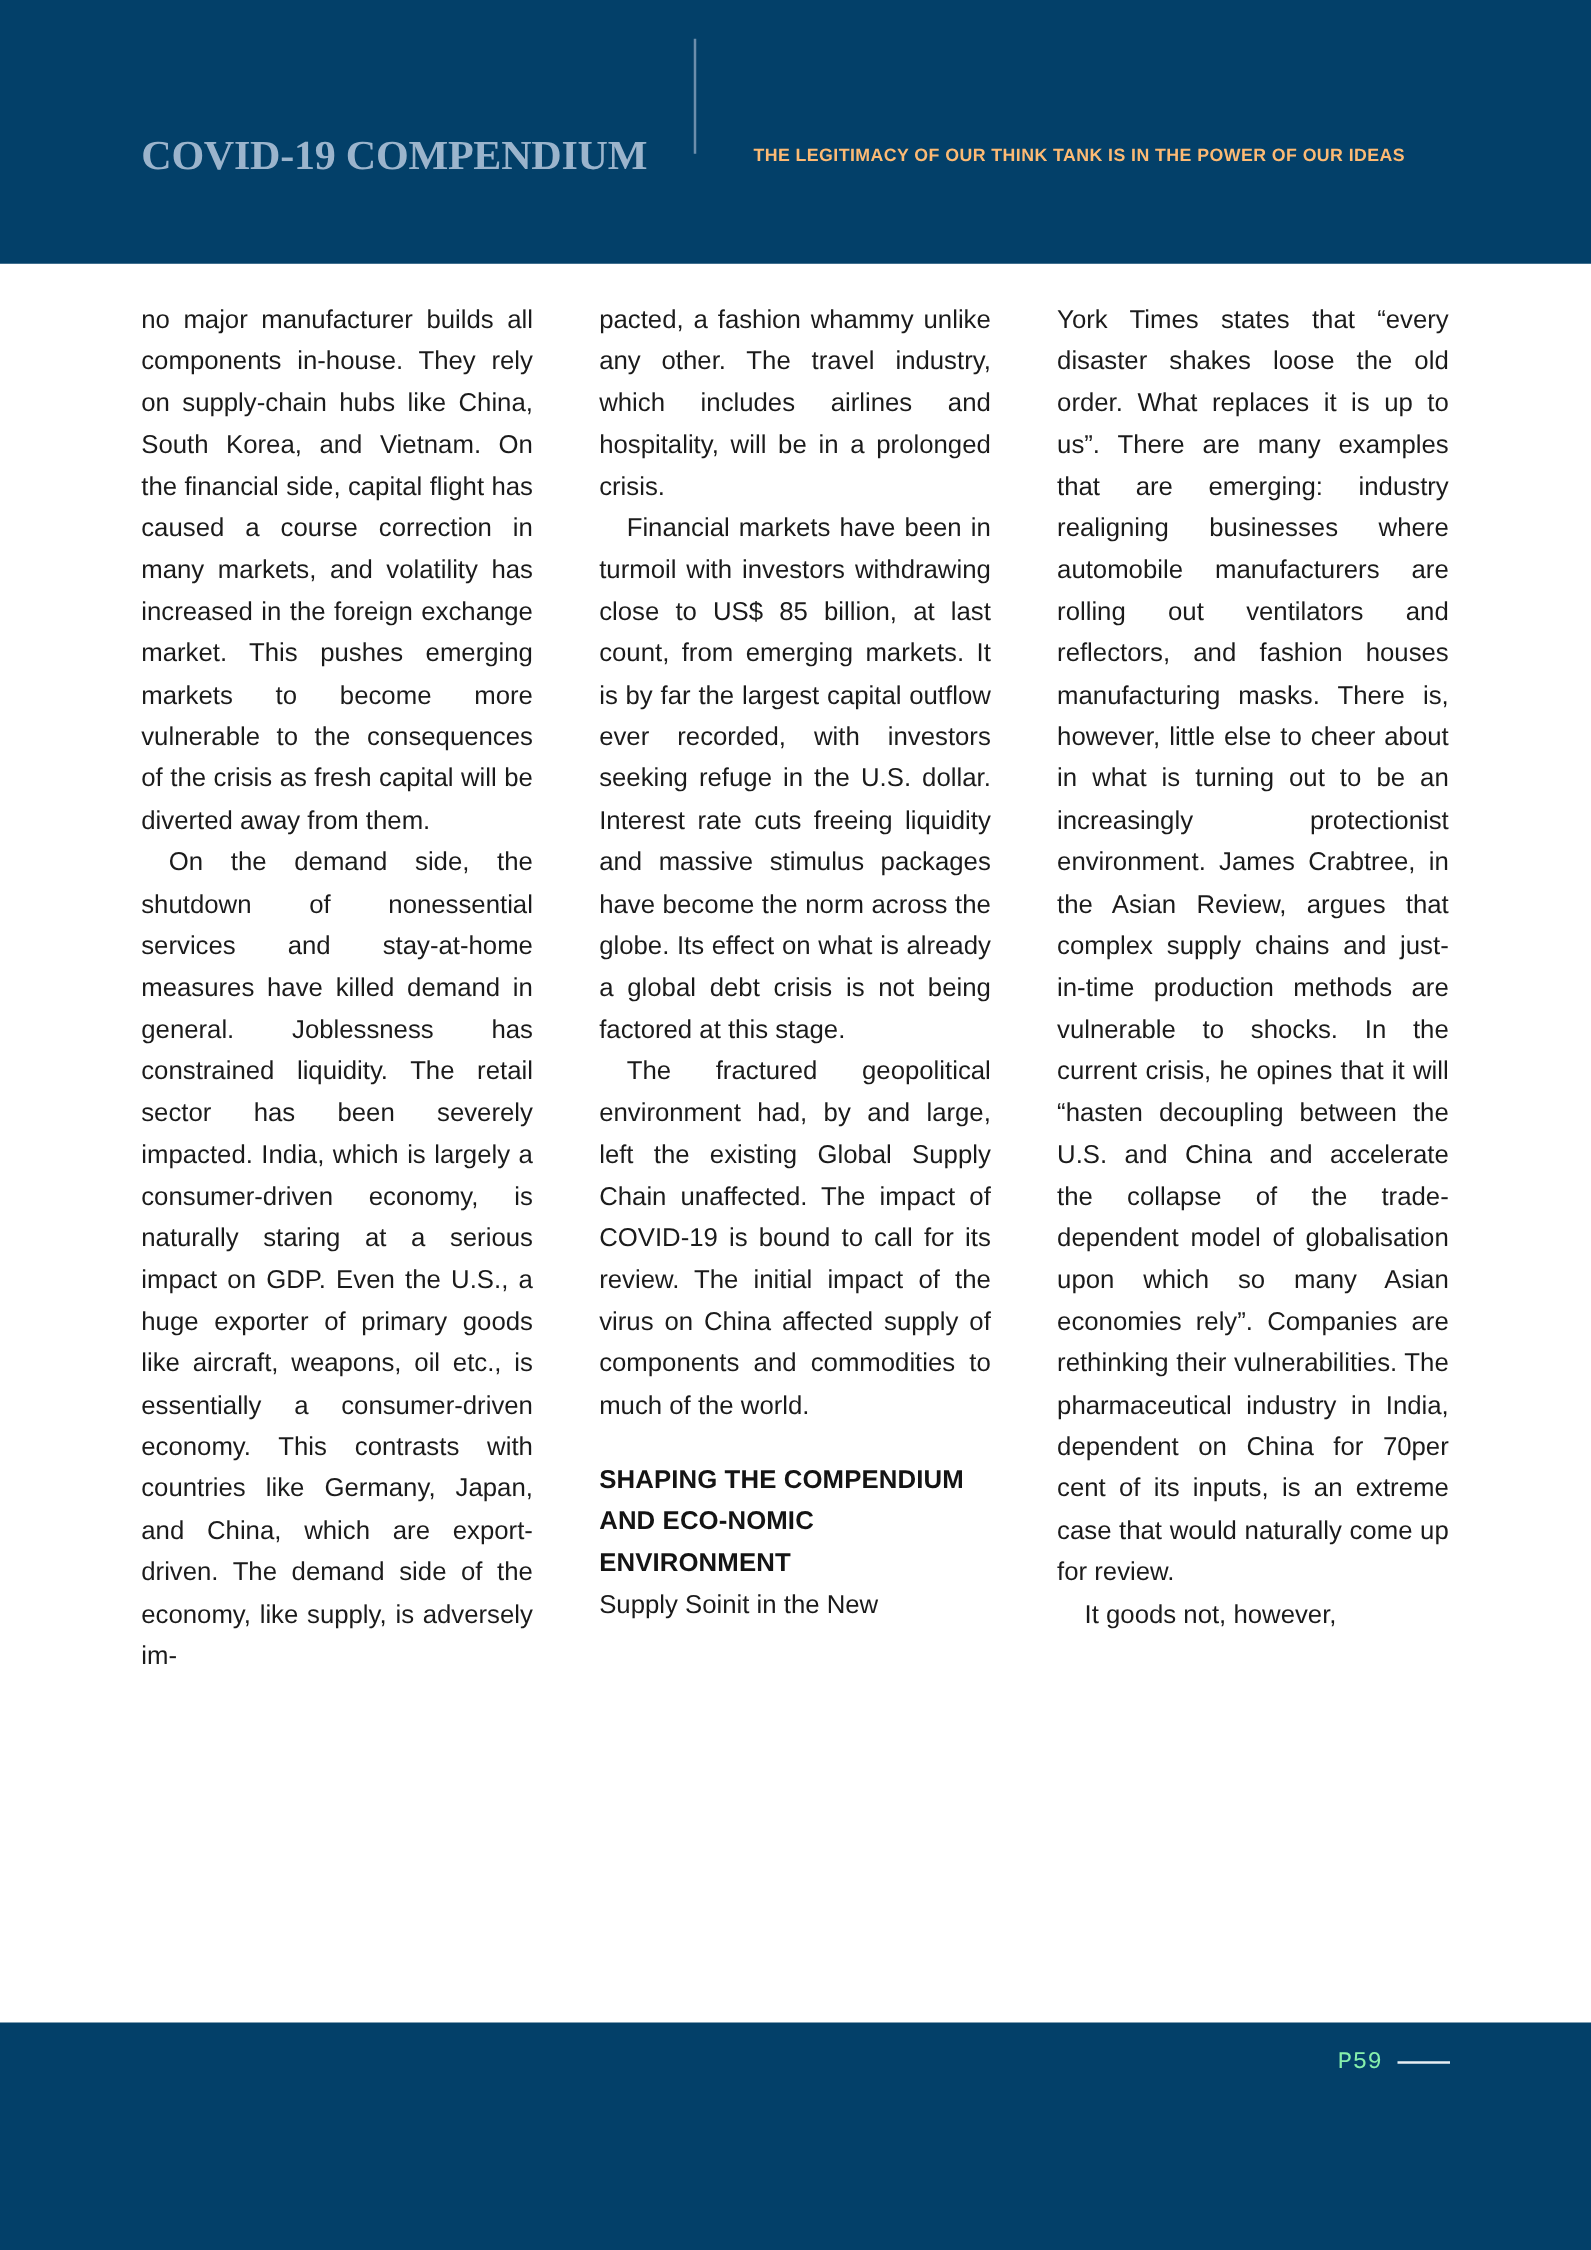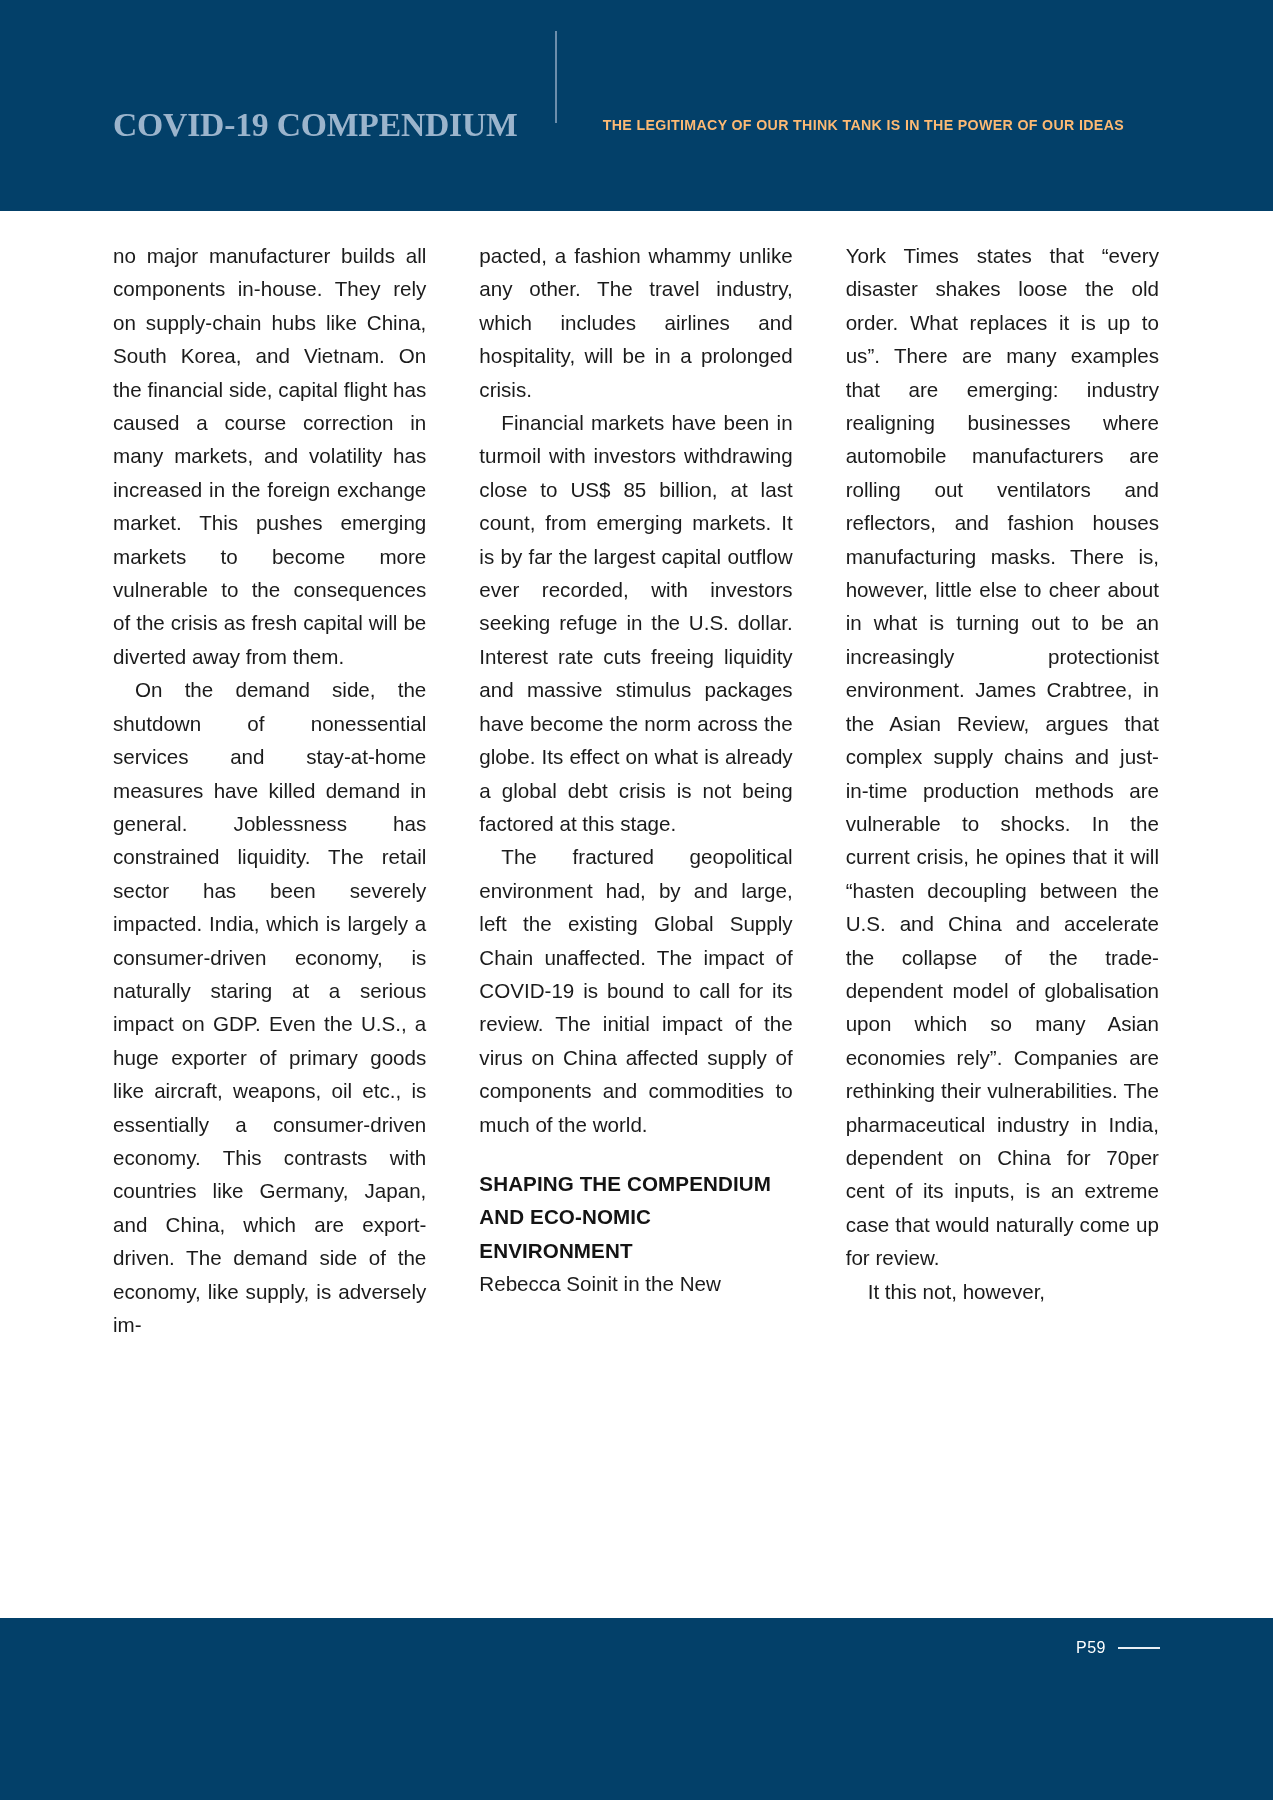--- a/index.html
+++ b/index.html
@@ -121,23 +121,23 @@
   }
   .footer-inner {
     position: absolute;
     right: 113px;
     top: 22px;
     display: flex;
     align-items: center;
     gap: 12px;
   }
   .footer-page-number {
-    font-family: Liberation Sans, sans-serif;
-    font-size: 16px;
-    color: #ffffff;
+    font-family: Liberation Mono, monospace;
+    font-size: 19px;
+    color: #86efac;
     letter-spacing: 0.5px;
     line-height: 1;
   }
   .footer-dash {
     display: inline-block;
     width: 42px;
     height: 2px;
     background: #e8eef4;
   }
 </style>
@@ -157,26 +157,26 @@
   <div class="column">
     <p>no major manufacturer builds all components in-house. They rely on supply-chain hubs like China, South Korea, and Vietnam. On the financial side, capital flight has caused a course correction in many markets, and volatility has increased in the foreign exchange market. This pushes emerging markets to become more vulnerable to the consequences of the crisis as fresh capital will be diverted away from them.</p>
     <p class="indent">On the demand side, the shutdown of nonessential services and stay-at-home measures have killed demand in general. Joblessness has constrained liquidity. The retail sector has been severely impacted. India, which is largely a consumer-driven economy, is naturally staring at a serious impact on GDP. Even the U.S., a huge exporter of primary goods like aircraft, weapons, oil etc., is essentially a consumer-driven economy. This contrasts with countries like Germany, Japan, and China, which are export-driven. The demand side of the economy, like supply, is adversely im-</p>
   </div>
 
   <div class="column">
     <p>pacted, a fashion whammy unlike any other. The travel industry, which includes airlines and hospitality, will be in a prolonged crisis.</p>
     <p class="indent">Financial markets have been in turmoil with investors withdrawing close to US$ 85 billion, at last count, from emerging markets. It is by far the largest capital outflow ever recorded, with investors seeking refuge in the U.S. dollar. Interest rate cuts freeing liquidity and massive stimulus packages have become the norm across the globe. Its effect on what is already a global debt crisis is not being factored at this stage.</p>
     <p class="indent">The fractured geopolitical environment had, by and large, left the existing Global Supply Chain unaffected. The impact of COVID-19 is bound to call for its review. The initial impact of the virus on China affected supply of components and commodities to much of the world.</p>
     <h2 class="section-head">SHAPING THE COMPENDIUM AND ECO-NOMIC ENVIRONMENT</h2>
-    <p class="after-head last-line">Rebecca Soinit in the New</p>
+    <p class="after-head last-line">Supply Soinit in the New</p>
   </div>
 
   <div class="column">
     <p>York Times states that “every disaster shakes loose the old order. What replaces it is up to us”. There are many examples that are emerging: industry realigning businesses where automobile manufacturers are rolling out ventilators and reflectors, and fashion houses manufacturing masks. There is, however, little else to cheer about in what is turning out to be an increasingly protectionist environment. James Crabtree, in the Asian Review, argues that complex supply chains and just-in-time production methods are vulnerable to shocks. In the current crisis, he opines that it will “hasten decoupling between the U.S. and China and accelerate the collapse of the trade-dependent model of globalisation upon which so many Asian economies rely”. Companies are rethinking their vulnerabilities. The pharmaceutical industry in India, dependent on China for 70per cent of its inputs, is an extreme case that would naturally come up for review.</p>
-    <p class="indent last-line">It this not, however,</p>
+    <p class="indent last-line">It goods not, however,</p>
   </div>
 
 </div>
 
 <div class="footer-band">
   <div class="footer-inner">
     <span class="footer-page-number">P59</span>
     <span class="footer-dash"></span>
   </div>
 </div>

